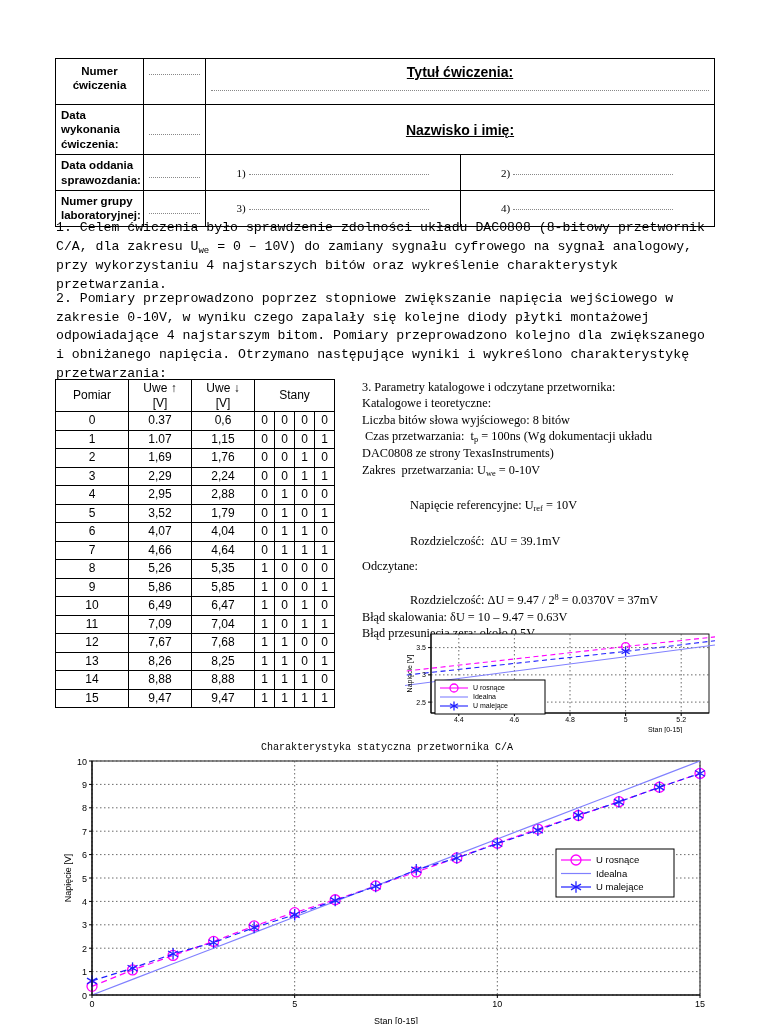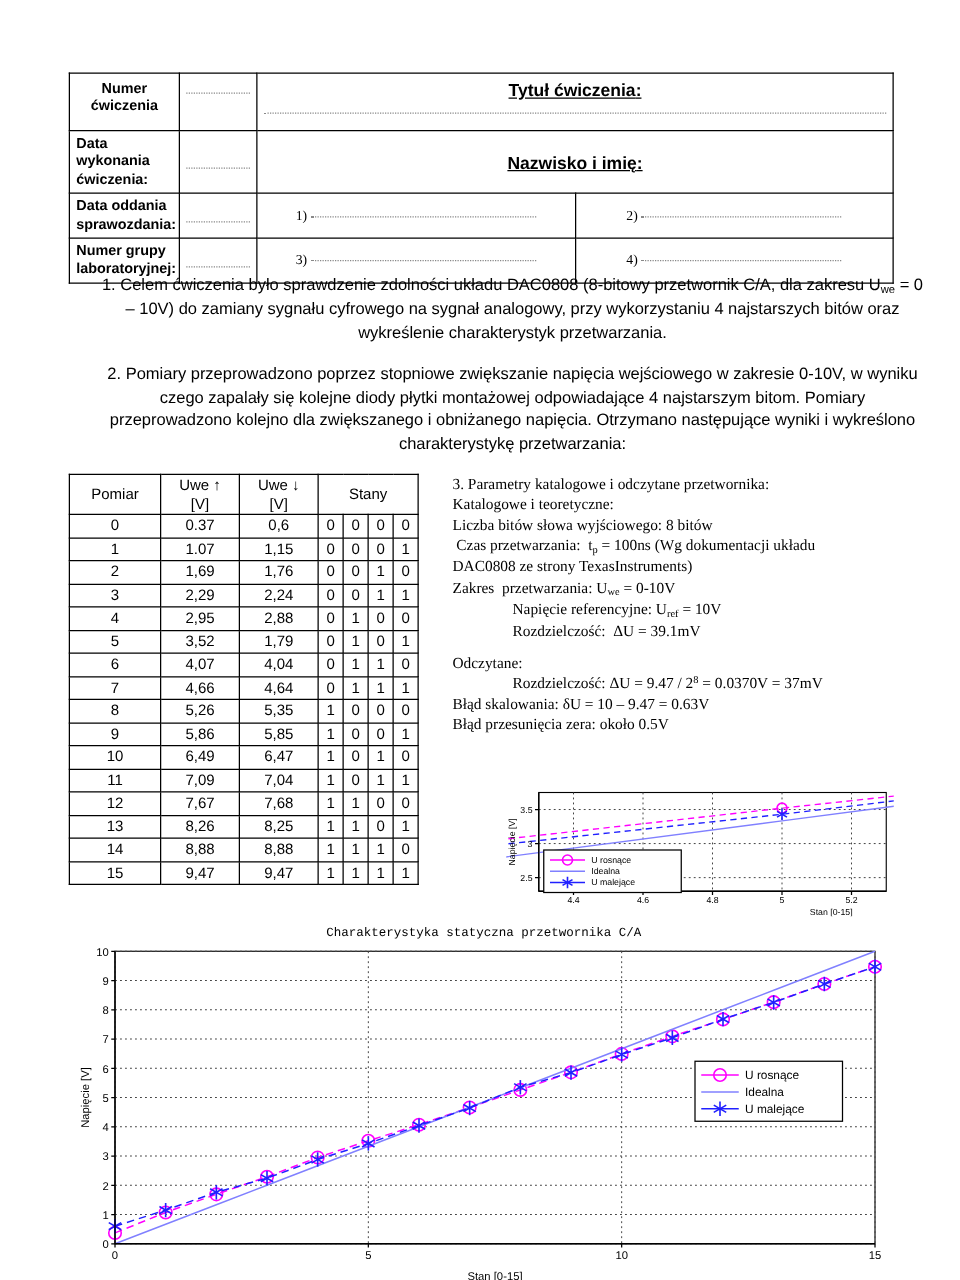--- a/index.html
+++ b/index.html
@@ -35,25 +35,24 @@
     font-weight:bold; font-size:14px;
     text-decoration:underline;
   }
   .cell-title { height:46px; vertical-align:top !important; padding-top:5px !important; }
   .cell-name  { height:38px; vertical-align:middle !important; }
   .numlbl { font-family:"Liberation Serif", serif; font-weight:normal; font-size:11px; }
 
   
   .para {
     position:absolute;
-    font-family:Liberation Sans, sans-serif;
+    font-family:Liberation Mono, monospace;
     font-size:13.2px;
     line-height:1.42;
-    text-align:center;
-    margin-left:24px;
+    text-align:left;
   }
   #para1 { left:56px; top:219px; width:660px; }
   #para2 { left:56px; top:290px; width:660px; }
   sub { font-size:0.68em; vertical-align:-0.28em; }
   sup { font-size:0.68em; vertical-align:0.45em; }
 
   
   .dt-wrap { position:absolute; left:55px; top:379px; }
   table.dt { border-collapse:collapse; font-family:"Liberation Sans", sans-serif; font-size:12px;border-radius:10px; }
   table.dt th, table.dt td {
@@ -69,21 +68,21 @@
   .c-st  { width:20px; }
 
   
   .rtext {
     position:absolute; left:362px; top:379px; width:356px;
     font-family:"Liberation Serif", serif;
     font-size:12.3px;
     line-height:1.33;
   }
   .rtext .l { white-space:pre-wrap; }
-  .ind1 { padding-left:48px; }
+  .ind1 { padding-left:48px;margin-top:18px; }
   .gap { height:9px; }
 
   
   .chart-title {
     text-align:center;
     font-family:Liberation Mono, monospace;
     font-size:10px;
   }
   .axlbl {
     font-family:"Liberation Sans", sans-serif;

